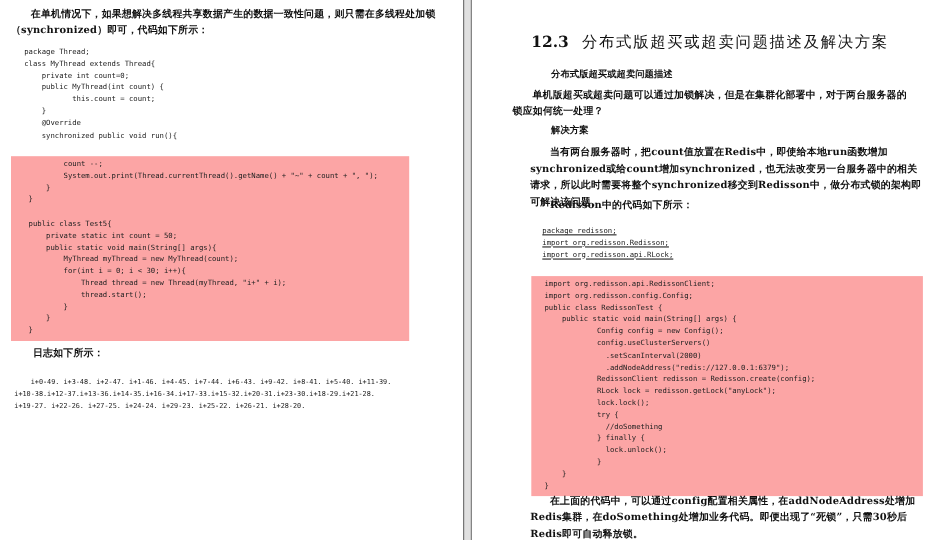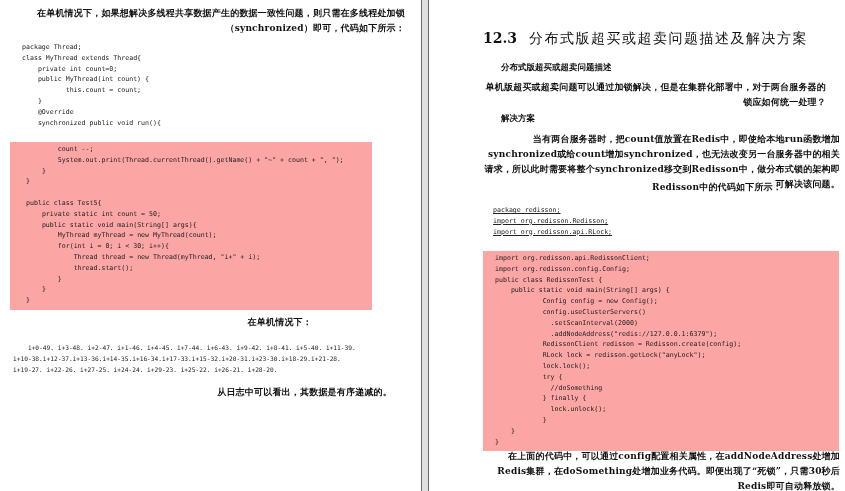--- a/index.html
+++ b/index.html
@@ -12,21 +12,21 @@
   .page { position: absolute; top: 0; height: 491px; background: #fff; overflow: hidden; }
   .page-left { left: 0; width: 421px; }
   .page-right { left: 429px; width: 416px; }
   .divider {
     position: absolute; left: 421px; top: 0; width: 8px; height: 491px;
     background: #e0e0e0; border-left: 1px solid #6a6a6a; border-right: 1px solid #6a6a6a;
     box-sizing: border-box;
   }
   .para {
     position: absolute; font-size: 9px; line-height: 15px; font-weight: bold;
-    margin: 0; text-indent: 18px; letter-spacing: 0.2px; text-align: right;
+    margin: 0; text-indent: 18px; letter-spacing: 0.2px;
   }
   .code {
     position: absolute; margin: 0; white-space: pre;
     font-family: "DejaVu Sans Mono", "Liberation Mono", monospace;
     font-size: 6.6px; line-height: 10.8px; color: #222;
   }
   .code.shaded { background: #fca5a5; }
   .log {
     position: absolute; margin: 0; white-space: pre;
     font-family: "DejaVu Sans Mono", "Liberation Mono", monospace;
@@ -60,27 +60,26 @@
 public class Test5{
     private static int count = 50;
     public static void main(String[] args){
         MyThread myThread = new MyThread(count);
         for(int i = 0; i &lt; 30; i++){
             Thread thread = new Thread(myThread, "i+" + i);
             thread.start();
         }
     }
 }</pre>
-  <p class="para" style="left:12px; top:315px; width:300px;">在单机情况下：</p>
+  <p class="para" style="left:12px; top:315px; width:300px;">日志如下所示：</p>
   <div>
     <pre class="log" style="left:13px; top:342px;">    i+0-49. i+3-48. i+2-47. i+1-46. i+4-45. i+7-44. i+6-43. i+9-42. i+8-41. i+5-40. i+11-39.</pre>
     <pre class="log" style="left:13px; top:353px;">i+10-38.i+12-37.i+13-36.i+14-35.i+16-34.i+17-33.i+15-32.i+20-31.i+23-30.i+18-29.i+21-28.</pre>
     <pre class="log" style="left:13px; top:364px;">i+19-27. i+22-26. i+27-25. i+24-24. i+29-23. i+25-22. i+26-21. i+28-20.</pre>
   </div>
-  <p class="para" style="left:12px; top:385px; width:380px;">从日志中可以看出，其数据是有序递减的。</p>
 </div>
 
 <div class="divider"></div>
 
 <div class="page page-right">
   <h2 class="heading" style="left:54px; top:30px;">
     <span class="num">12.3</span><span>分布式版超买或超卖问题描述及解决方案</span>
   </h2>
   <p class="subhead" style="left:72px; top:62px;">分布式版超买或超卖问题描述</p>
   <p class="para" style="left:37px; top:80px; width:360px;">单机版超买或超卖问题可以通过加锁解决，但是在集群化部署中，对于两台服务器的锁应如何统一处理？</p>

